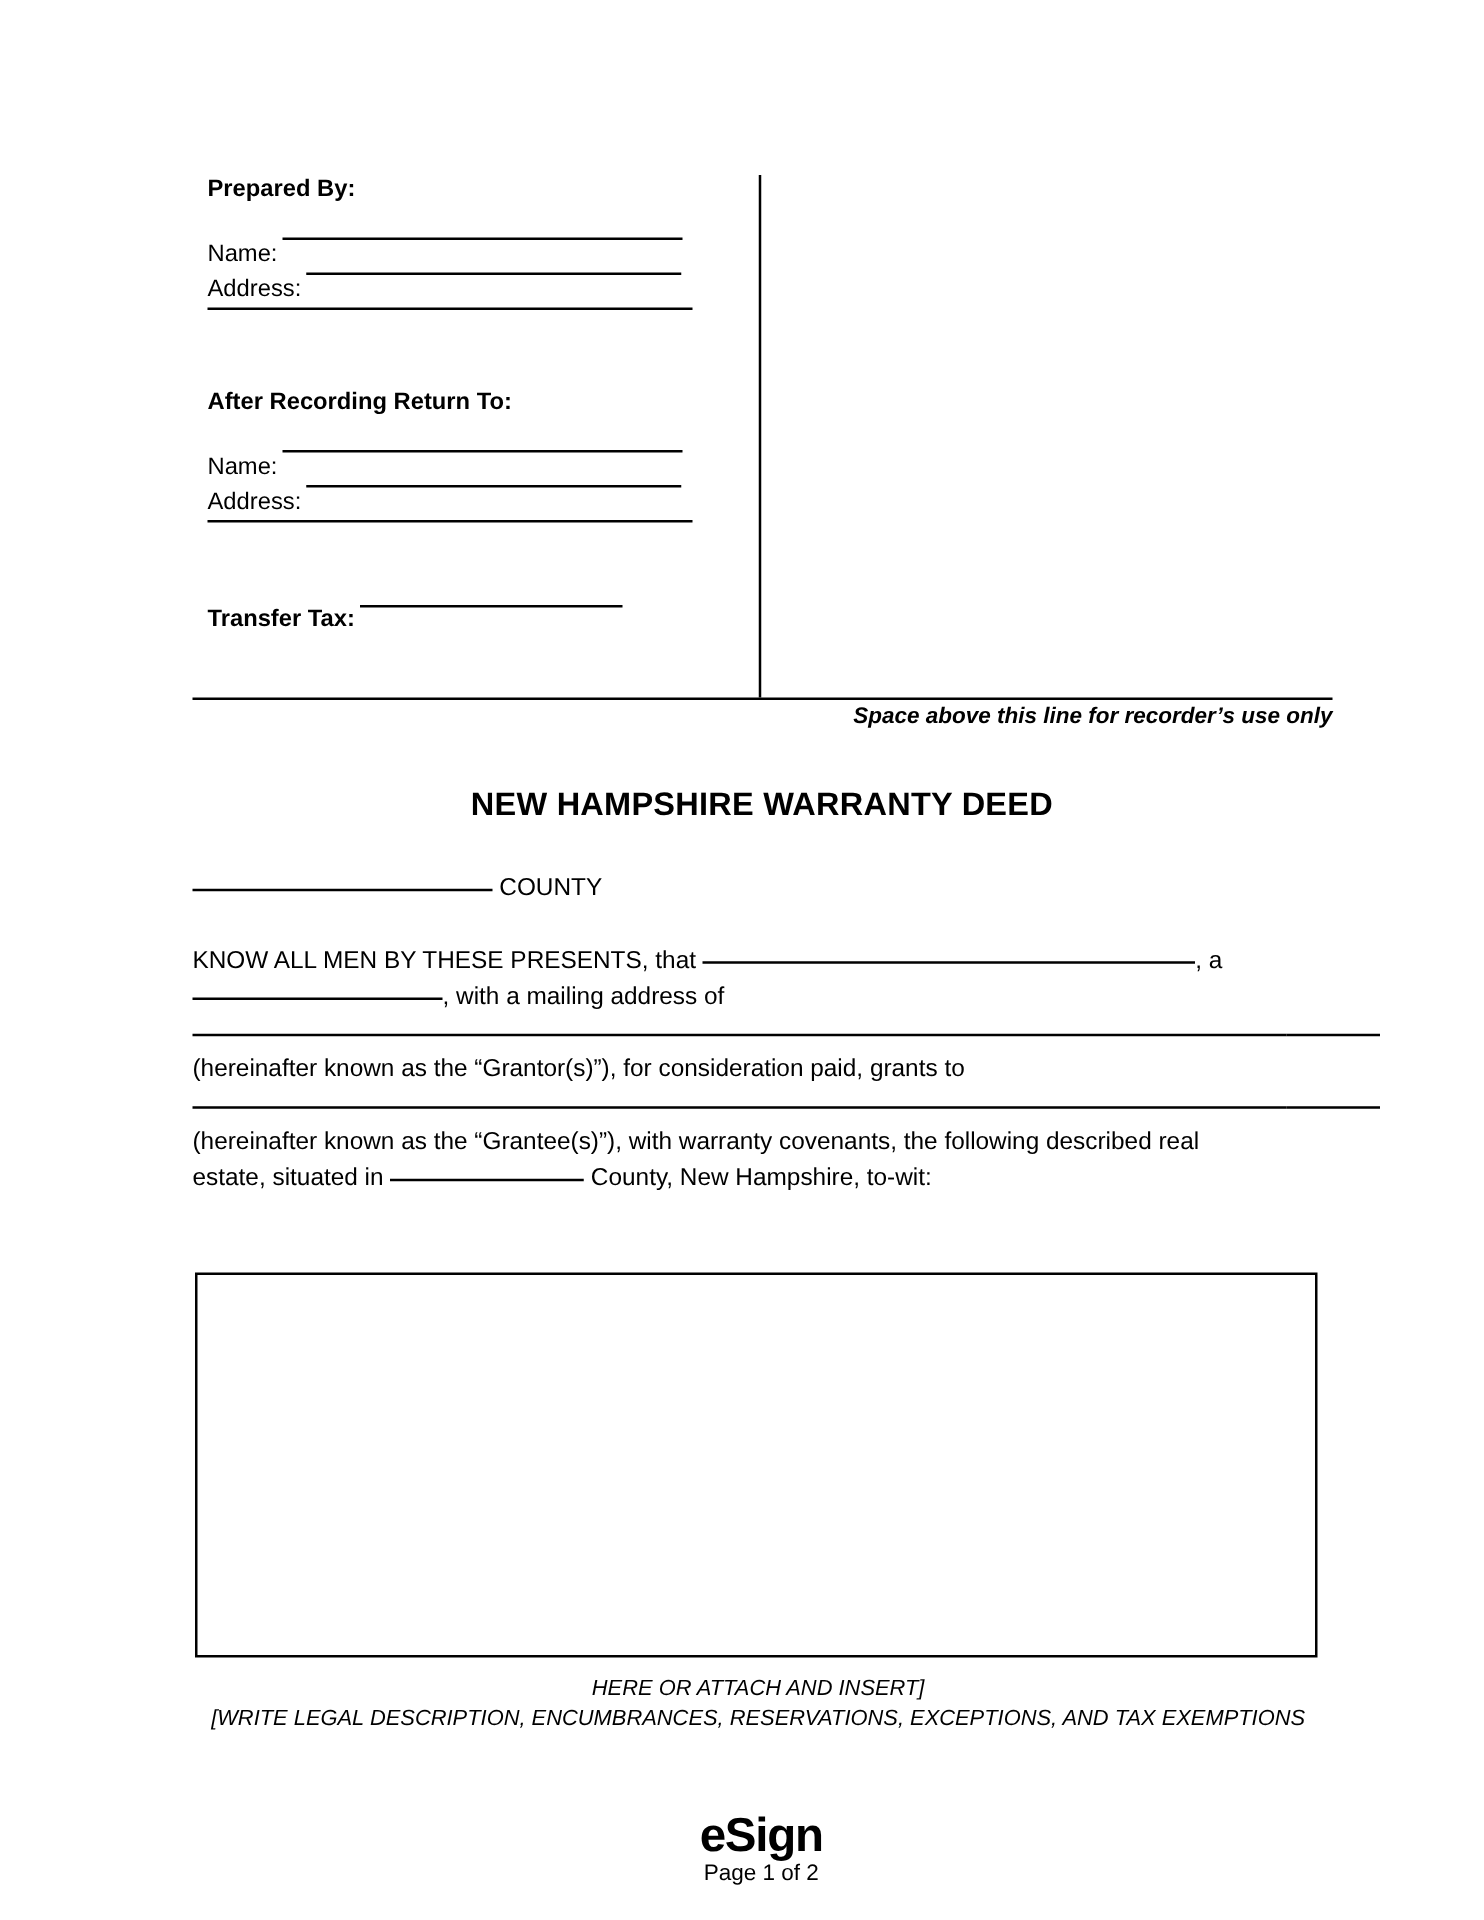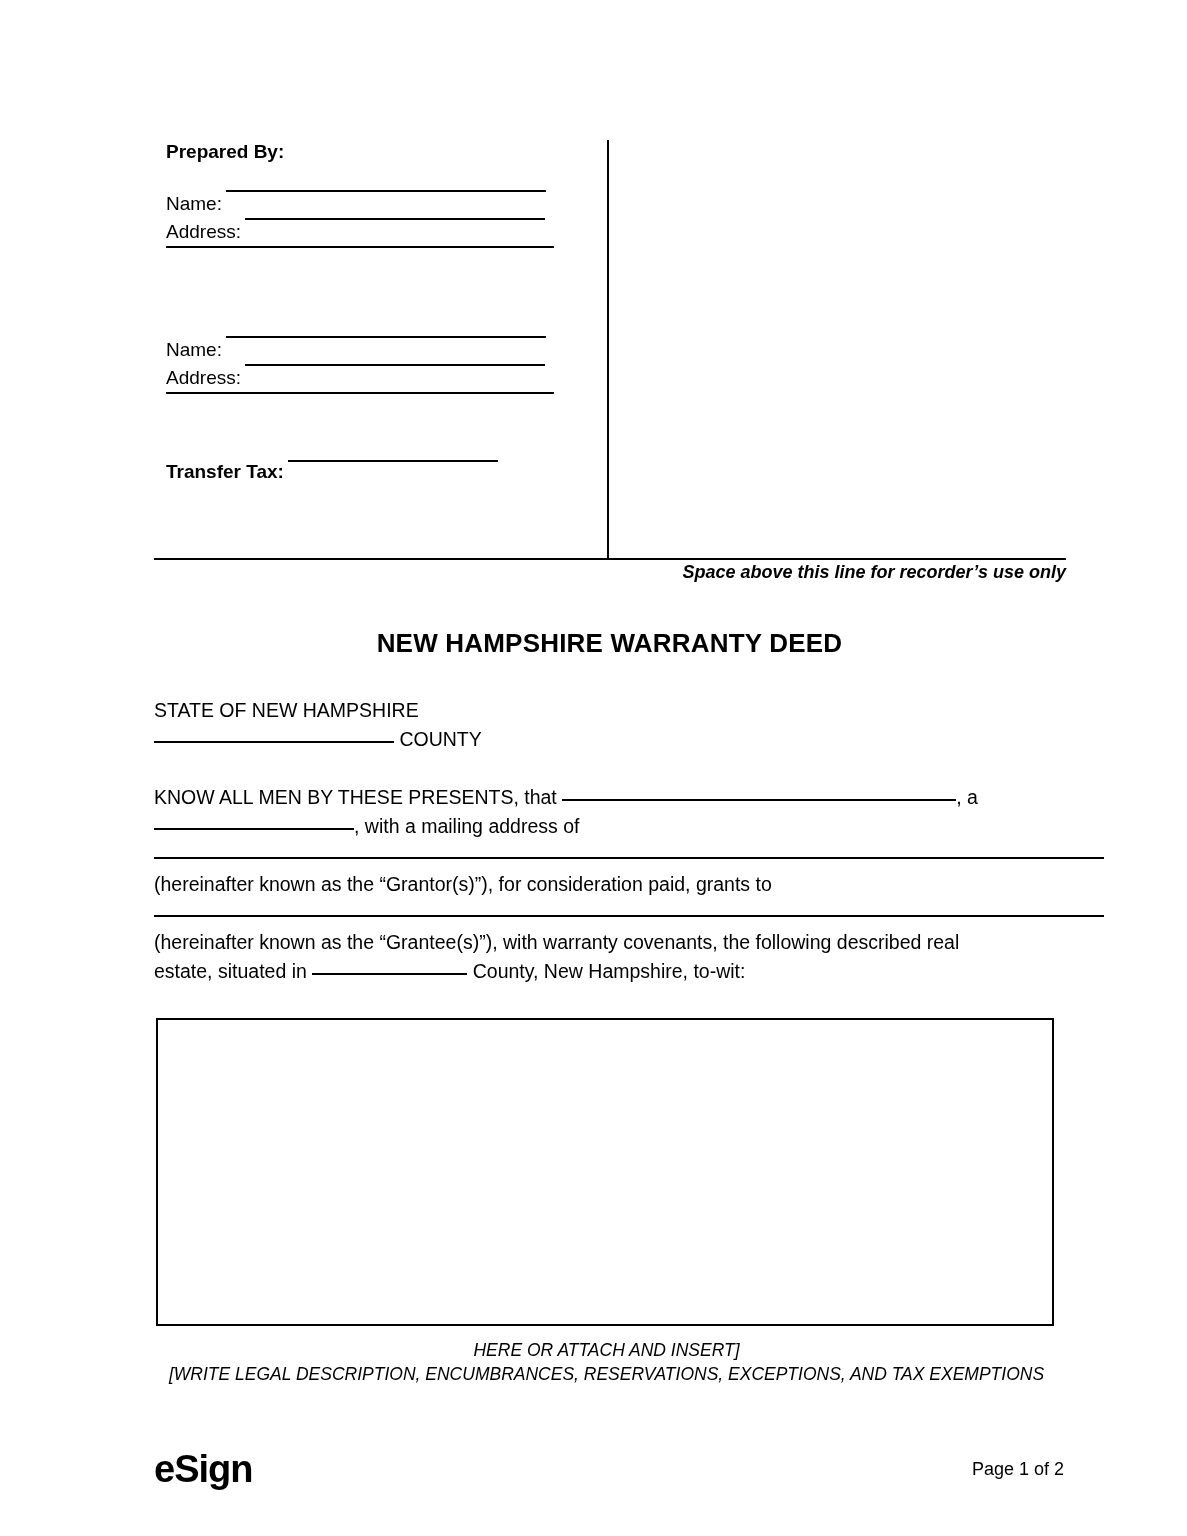--- a/index.html
+++ b/index.html
@@ -162,20 +162,21 @@
 
   
   .footer {
     position: absolute;
     left: 138px;
     top: 1450px;
     width: 910px;
     display: flex;
     align-items: center;
     justify-content: space-between;
+    flex-direction: column;
   }
   .brand {
     font-size: 38px;
     font-weight: bold;
     letter-spacing: -1px;
     line-height: 1;
   }
   .page-num {
     font-size: 18px;
   }
@@ -204,20 +205,21 @@
         <span class="fld-label">Address:</span>
         <span class="rule rule-addr"></span>
       </div>
 
       <div class="fld-row">
         <span class="rule rule-full"></span>
       </div>
 
       <div class="gap-md"></div>
 
+      <div class="blk-title">After Recording Return To:</div>
       <div class="gap-sm"></div>
 
       <div class="fld-row">
         <span class="fld-label">Name:</span>
         <span class="rule rule-name"></span>
       </div>
 
       <div class="fld-row">
         <span class="fld-label">Address:</span>
         <span class="rule rule-addr"></span>
@@ -236,21 +238,20 @@
 
     </div>
   </div>
 
   <div class="recorder-note">Space above this line for recorder’s use only</div>
 
   <div class="doc-title">NEW HAMPSHIRE WARRANTY DEED</div>
 
   <div class="body-text">
 
-    <p>STATE OF NEW HAMPSHIRE</p>
 
     <p><span class="u u-county"></span><span> COUNTY</span></p>
 
     <div class="para-gap"></div>
 
     <p><span>KNOW ALL MEN BY THESE PRESENTS, that </span><span class="u u-grantor"></span><span>, a</span></p>
 
     <p><span class="u u-entity"></span><span>, with a mailing address of</span></p>
 
     <p class="addr-line"><span class="u u-addr1"></span><span class="u u-addr2"></span></p>

